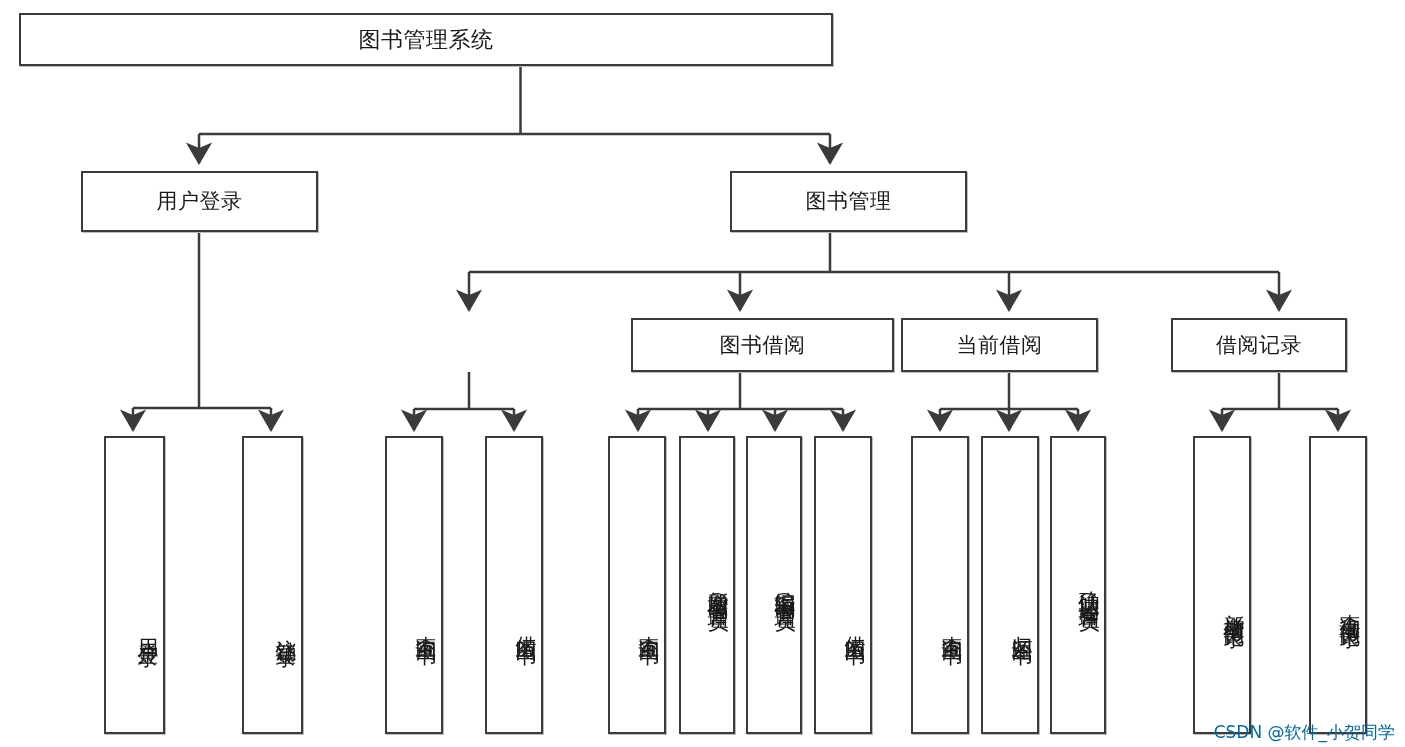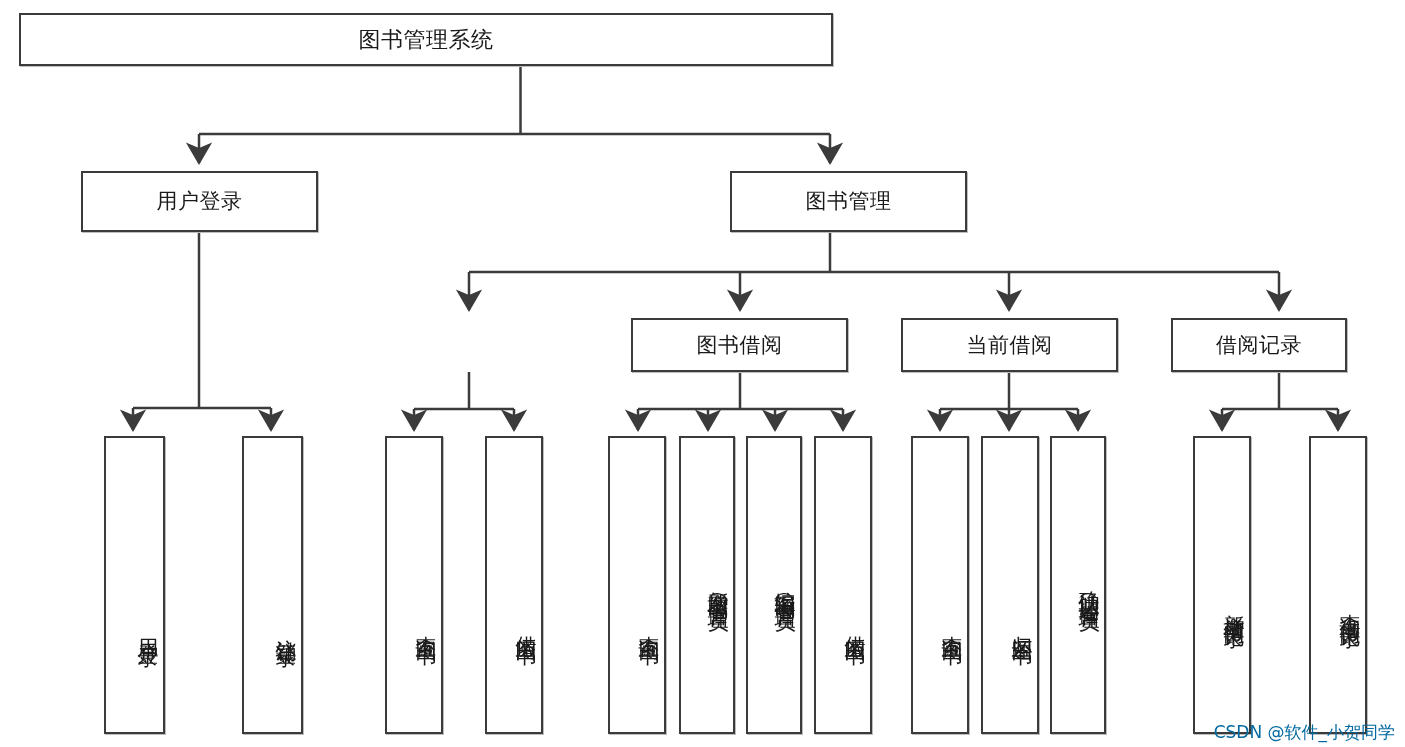--- a/index.html
+++ b/index.html
@@ -132,24 +132,24 @@
     <span>图书管理系统</span>
   </div>
 
   <div class="node node-h" style="left:81px; top:171px; width:237px; height:61px;">
     <span>用户登录</span>
   </div>
   <div class="node node-h" style="left:711px; top:171px; width:237px; height:61px;margin-left:19px;">
     <span>图书管理</span>
   </div>
 
-  <div class="node node-h" style="left:631px; top:318px; width:217px; height:54px;">
+  <div class="node node-h" style="left:631px; top:318px; width:263px; height:54px;">
     <span>图书借阅</span>
   </div>
-  <div class="node node-h" style="left:901px; top:318px; width:217px; height:54px;">
+  <div class="node node-h" style="left:901px; top:318px; width:197px; height:54px;">
     <span>当前借阅</span>
   </div>
   <div class="node node-h" style="left:1171px; top:318px; width:176px; height:54px;">
     <span>借阅记录</span>
   </div>
 
   <div class="node node-v" style="left:104px; top:436px; width:61px; height:298px; padding-top:86px;">
     <span>用户登录</span>
   </div>
   <div class="node node-v" style="left:242px; top:436px; width:61px; height:298px; padding-top:86px;">

